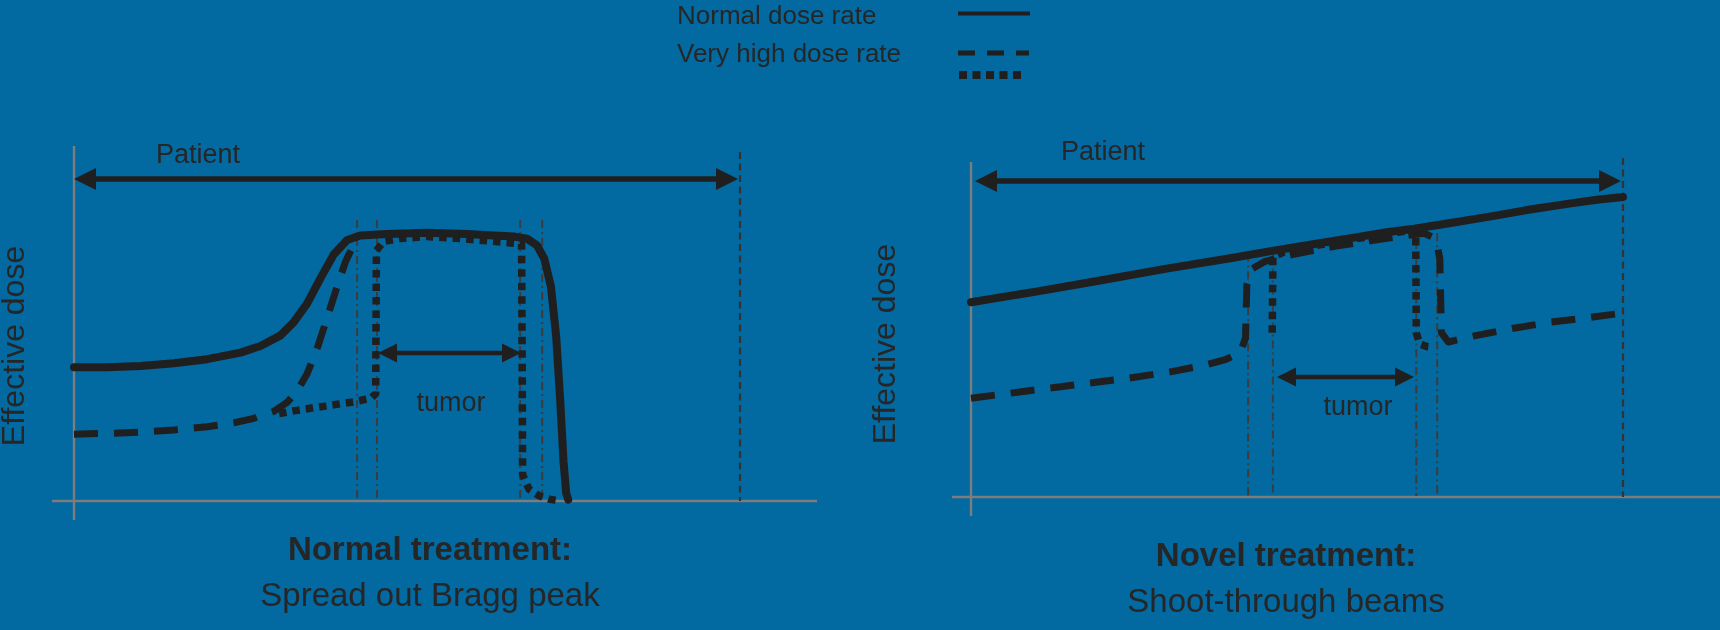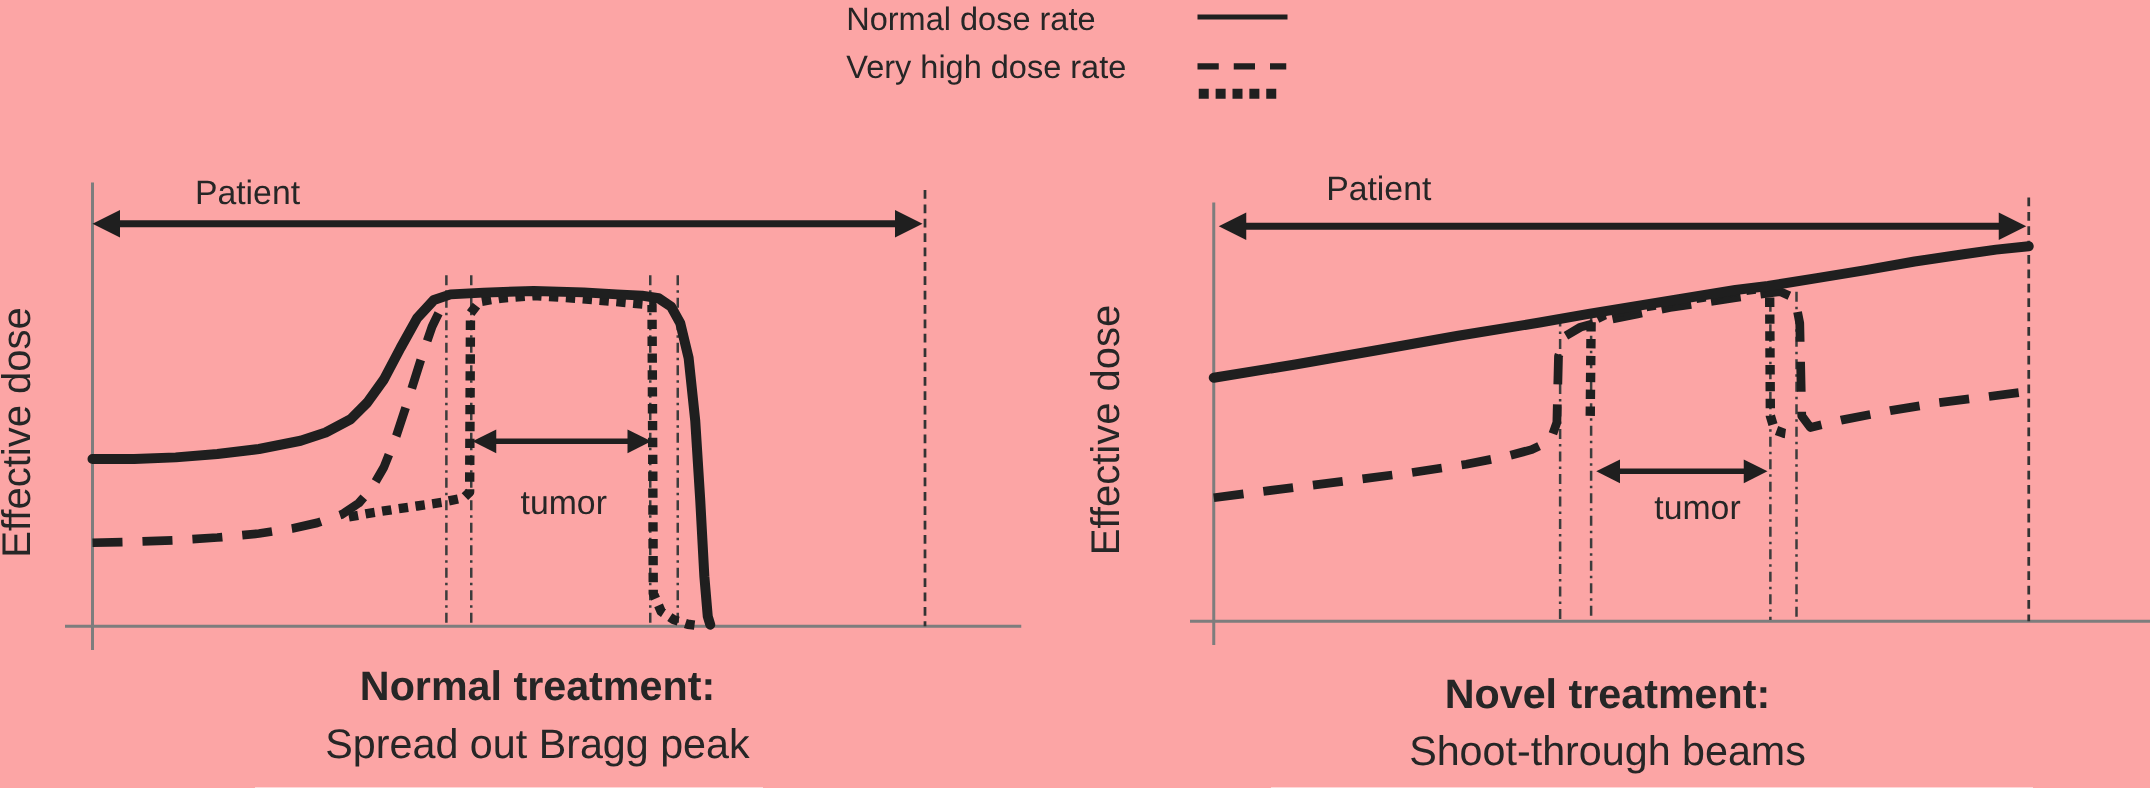--- a/index.html
+++ b/index.html
@@ -1,16 +1,16 @@
 <!DOCTYPE html>
 <html><head>
 <meta charset="utf-8">
 <style>
   html,body{margin:0;padding:0;background:#ffffff;}
-  .stage{position:relative;width:1720px;height:630px;background:#fca5a5;overflow:hidden;}
+  .stage{position:relative;width:1720px;height:630px;background:#0369a1;overflow:hidden;}
   svg{display:block;}
   text{fill:#262626;font-family:"Liberation Sans",sans-serif;}
   .legend-label{font-size:26px;}
   .small-label{font-size:27px;}
   .ylabel{font-size:32px;}
   .cap-title{font-size:33px;font-weight:bold;}
   .cap-sub{font-size:33px;}
   .axis{stroke:#7d7d7d;stroke-width:2.4;fill:none;}
   .boundary{stroke:#333333;stroke-width:2.2;stroke-dasharray:7 4.5;fill:none;}
   .guide{stroke:#3c3c3c;stroke-width:2;stroke-dasharray:8 4 2 4;fill:none;}

